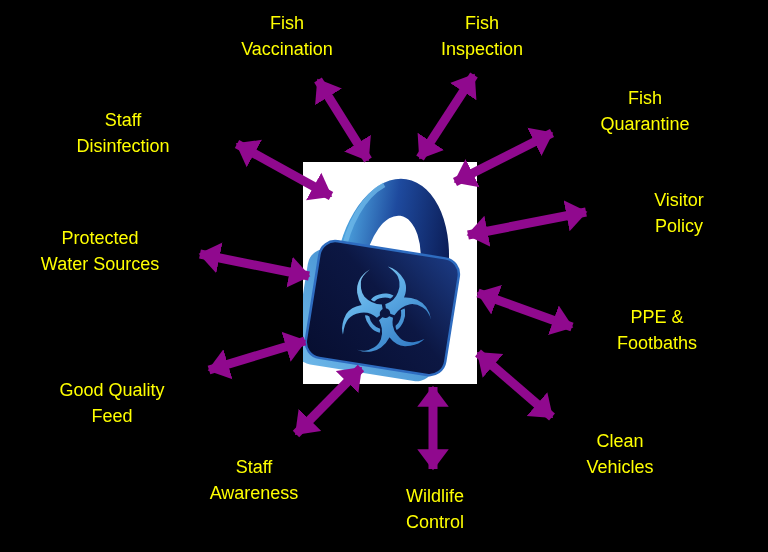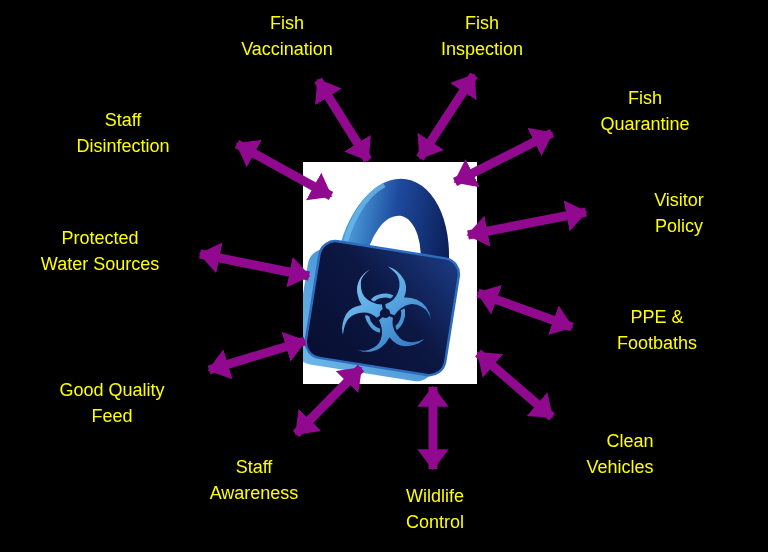--- a/index.html
+++ b/index.html
@@ -96,21 +96,21 @@
 
   <div class="node-label" style="left: 287px; top: 36px;">Fish
 Vaccination</div>
   <div class="node-label" style="left: 482px; top: 36px;">Fish
 Inspection</div>
   <div class="node-label" style="left: 645px; top: 111px;">Fish
 Quarantine</div>
   <div class="node-label" style="left: 679px; top: 213px;">Visitor Policy</div>
   <div class="node-label" style="left: 657px; top: 330px;">PPE &amp;
 Footbaths</div>
-  <div class="node-label" style="left: 620px; top: 454px; text-align: right;">Clean
+  <div class="node-label" style="left: 620px; top: 454px;">Clean
 Vehicles</div>
   <div class="node-label" style="left: 254px; top: 480px;">Staff
 Awareness</div>
   <div class="node-label" style="left: 435px; top: 509px;">Wildlife
 Control</div>
   <div class="node-label" style="left: 112px; top: 379px; margin-top: 24px;">Good Quality
 Feed</div>
   <div class="node-label" style="left: 100px; top: 251px;">Protected
 Water Sources</div>
   <div class="node-label" style="left: 123px; top: 133px;">Staff

